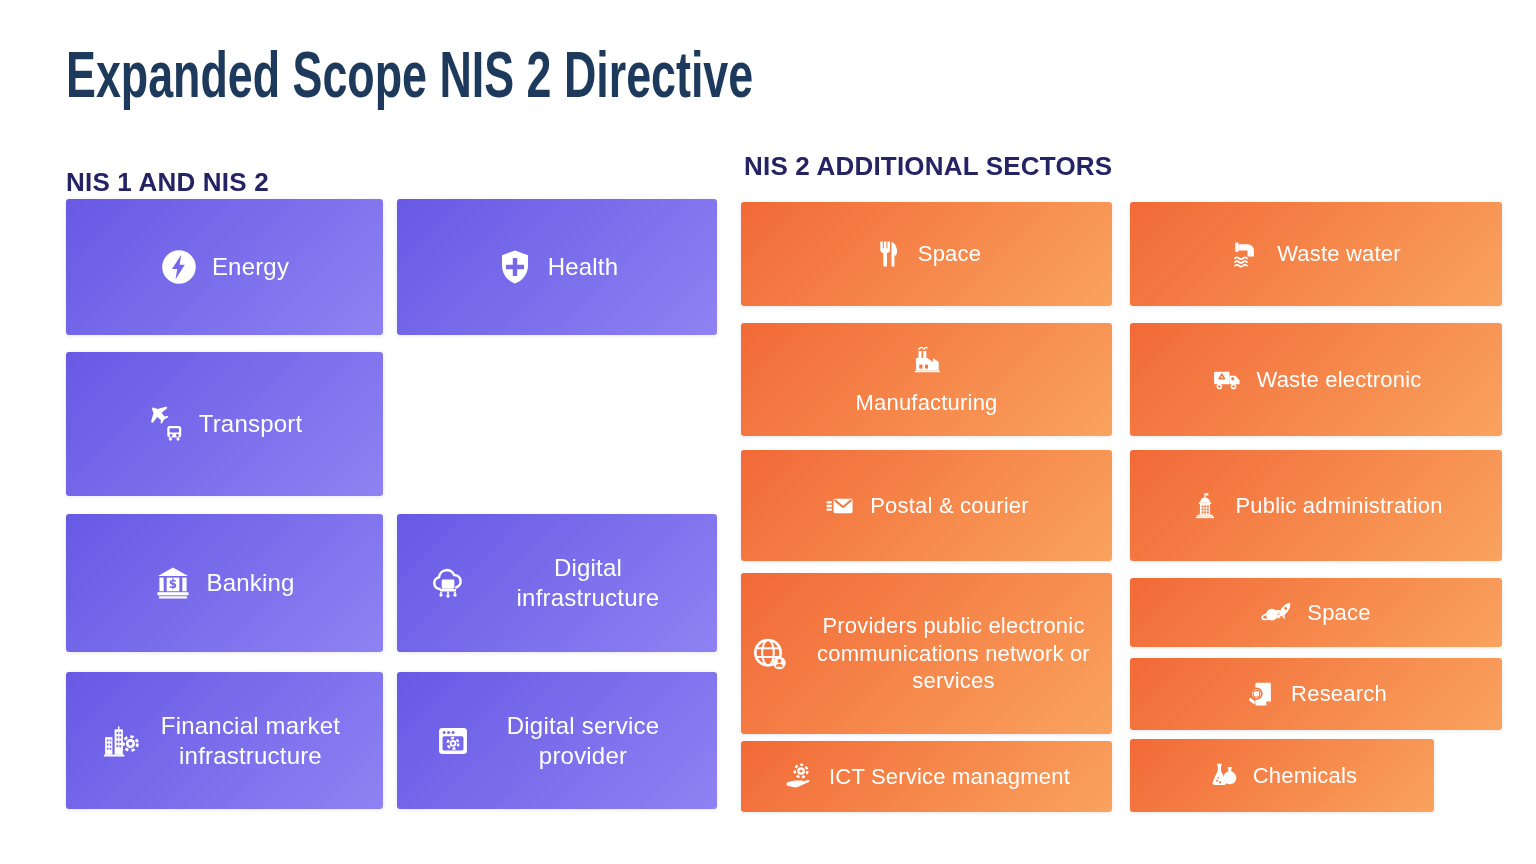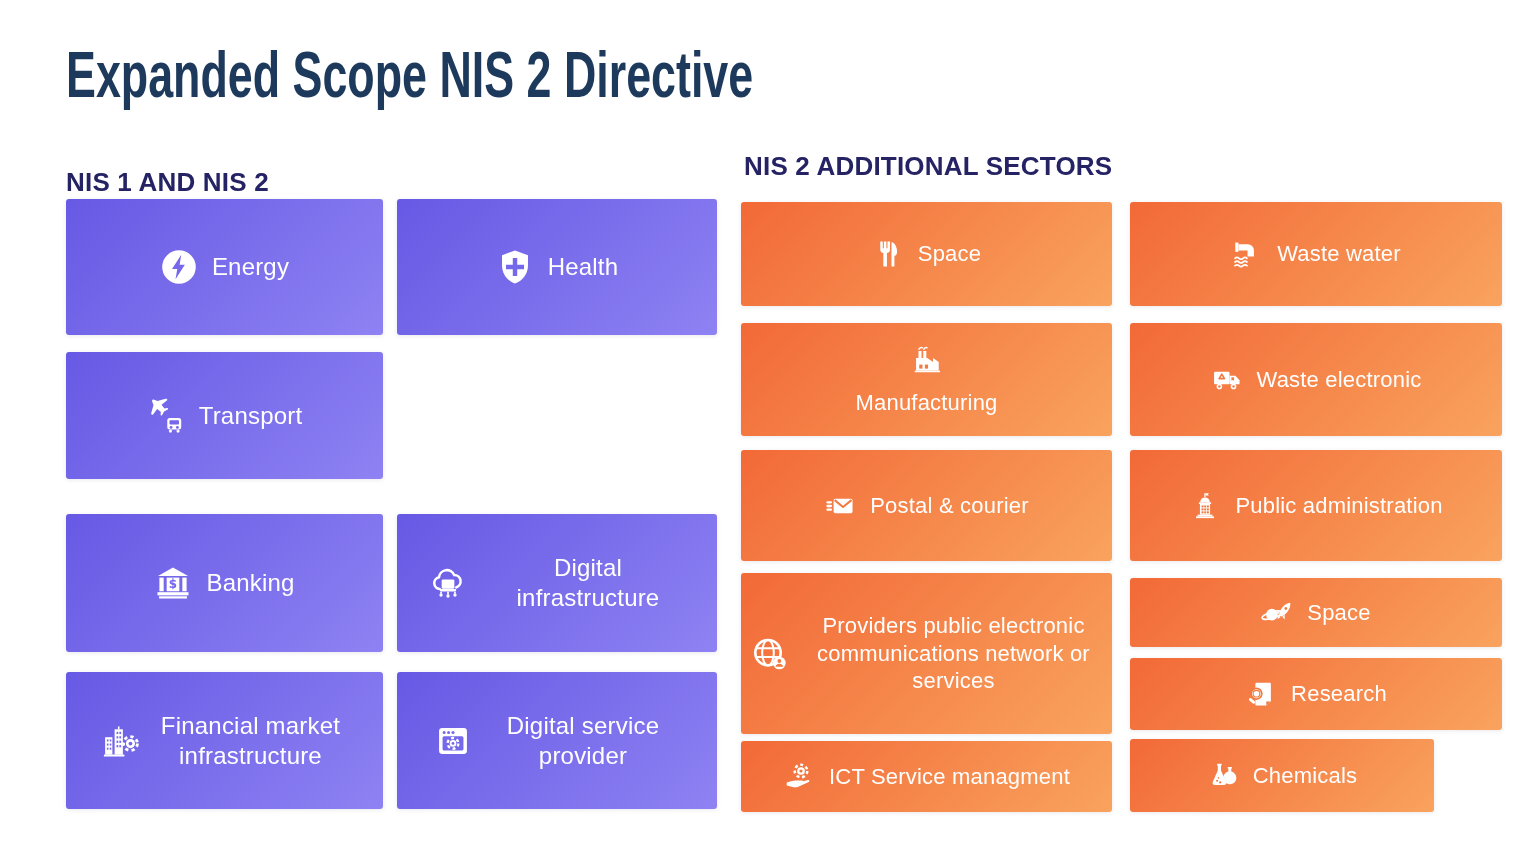--- a/index.html
+++ b/index.html
@@ -38,21 +38,21 @@
 
   .tile-label { font-size:24px; line-height:1.25; text-align:center; letter-spacing:.2px; }
   .nis2-tile .tile-label { font-size:22px; }
   .tile-icon { flex:0 0 auto; display:flex; }
   .tile-icon svg { width:38px; height:38px; }
   .nis2-tile .tile-icon svg { width:32px; height:32px; }
 
   
   .tile-energy                         { left:0;     top:0;     width:317px; height:136px; }
   .tile-health                         { left:331px; top:0;     width:320px; height:136px; }
-  .tile-transport                      { left:0;     top:153px; width:317px; height:127px; }
+  .tile-transport                      { left:0;     top:153px; width:317px; height:144px; }
   .tile-drinking-water                 { left:331px; top:153px; width:320px; height:141px; }
   .tile-banking                        { left:0;     top:315px; width:317px; height:138px; }
   .tile-digital-infrastructure         { left:331px; top:315px; width:320px; height:138px;gap:24px; }
   .tile-financial-market-infrastructure{ left:0;     top:473px; width:317px; height:137px; }
   .tile-digital-service-provider       { left:331px; top:473px; width:320px; height:137px; }
 
   
   .tile-food                   { left:0;     top:0;     width:371px; height:104px; }
   .tile-waste-water            { left:389px; top:0;     width:372px; height:104px; }
   .tile-manufacturing          { left:0;     top:121px; width:371px; height:113px;flex-direction:column; }

